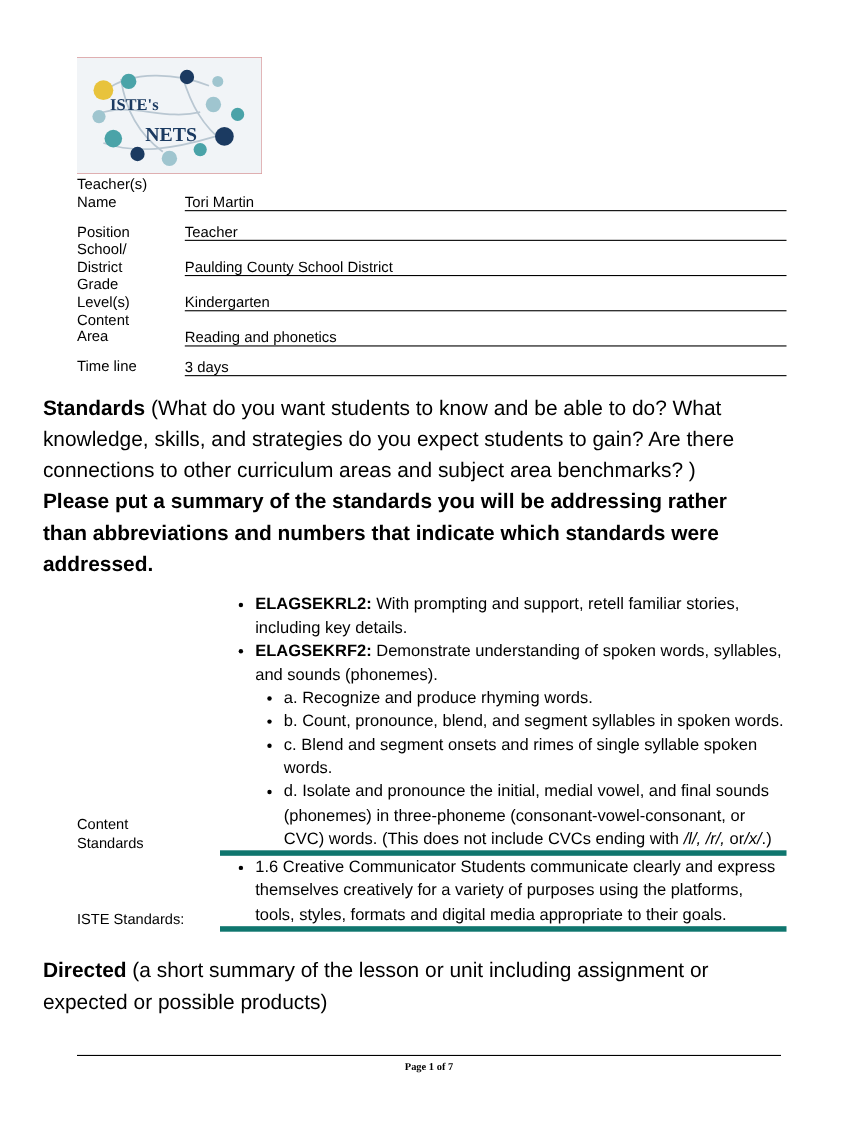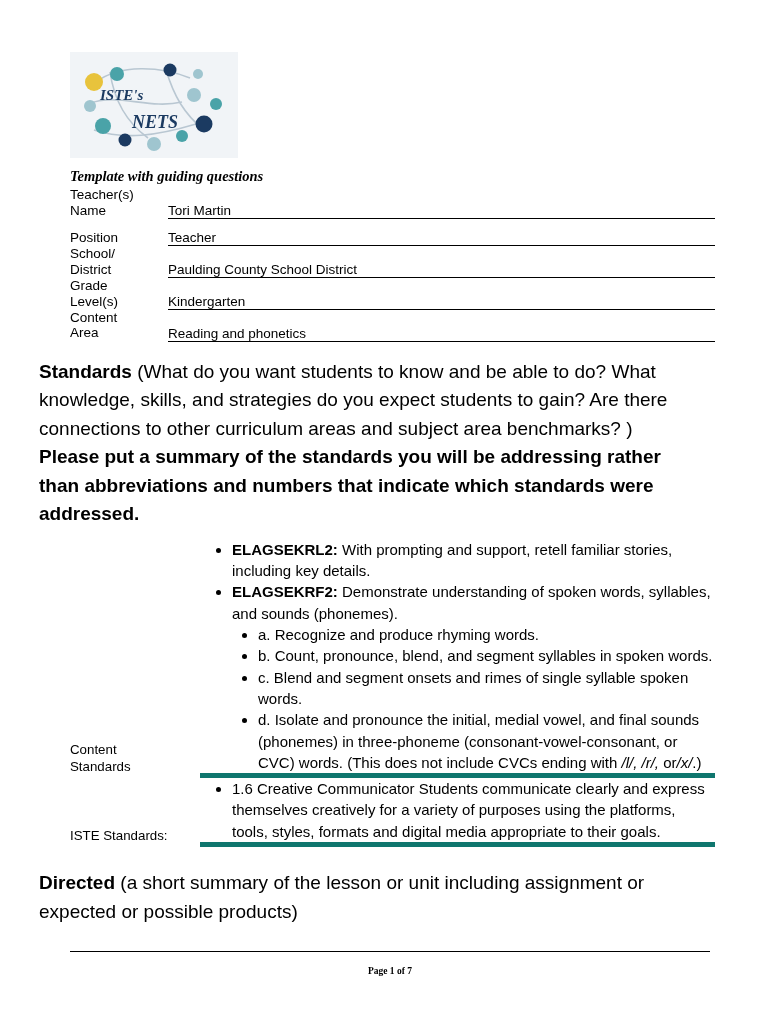--- a/index.html
+++ b/index.html
@@ -28,21 +28,20 @@
     display: flex;
     align-items: flex-start;
     padding: 52px 58px 0 70px;
   }
   .logo {
     width: 168px;
     height: 106px;
     flex: 0 0 168px;
     position: relative;
     background: #b91c1c;
-    font-style: italic;
   }
   .logo svg { display: block; }
 
   .title-block {
     flex: 1;
     padding-left: 6px;
     text-align: right;
   }
   .title-main {
     font-family: "Liberation Serif", serif;
@@ -141,21 +140,21 @@
   }
   .it { font-style: italic; }
 
   
   .footer {
     position: absolute;
     left: 70px;
     right: 58px;
     bottom: 48px;
     border-top: 1px solid #000;
-    padding-top: 14px;
+    padding-top: 6px;
     text-align: center;
     font-size: 9.5px;
     font-family: "Liberation Serif", serif;
     font-weight: bold;
   }
 </style>
 </head>
 <body>
 
 <div class="page">
@@ -185,21 +184,20 @@
         <circle cx="146" cy="52" r="6" fill="#4aa3a8"></circle>
         <circle cx="100" cy="18" r="6.5" fill="#1b3a61"></circle>
         <circle cx="128" cy="22" r="5" fill="#9fc5cf"></circle>
 
         <text x="30" y="48" font-family="Liberation Serif, serif" font-size="15" font-weight="bold" fill="#1b3a61">ISTE's</text>
         <text x="62" y="76" font-family="Liberation Serif, serif" font-size="18" font-weight="bold" fill="#1b3a61">NETS</text>
       </svg>
     </div>
   </div>
 
-  <div class="template-note">Template with guiding questions</div>
 
   <table class="info-table">
     <tbody>
       <tr>
         <td class="info-label">Teacher(s)<br>Name</td>
         <td class="info-value">Tori Martin</td>
       </tr>
       <tr>
         <td class="info-label">Position</td>
         <td class="info-value">Teacher</td>
@@ -208,20 +206,24 @@
         <td class="info-label">School/<br>District</td>
         <td class="info-value">Paulding County School District</td>
       </tr>
       <tr>
         <td class="info-label">Grade<br>Level(s)</td>
         <td class="info-value">Kindergarten</td>
       </tr>
       <tr>
         <td class="info-label">Content<br>Area</td>
         <td class="info-value">Reading and phonetics</td>
+      </tr>
+      <tr>
+        <td class="info-label">Time line</td>
+        <td class="info-value">3 days</td>
       </tr>
     </tbody>
   </table>
 
   <div class="section">
     <span class="bold">Standards</span><span> (What do you want students to know and be able to do? What knowledge, skills, and strategies do you expect students to gain? Are there connections to other curriculum areas and subject area benchmarks? ) </span><span class="bold">Please put a summary of the standards you will be addressing rather than abbreviations and numbers that indicate which standards were addressed.</span>
   </div>
 
   <table class="std-table">
     <tbody>

